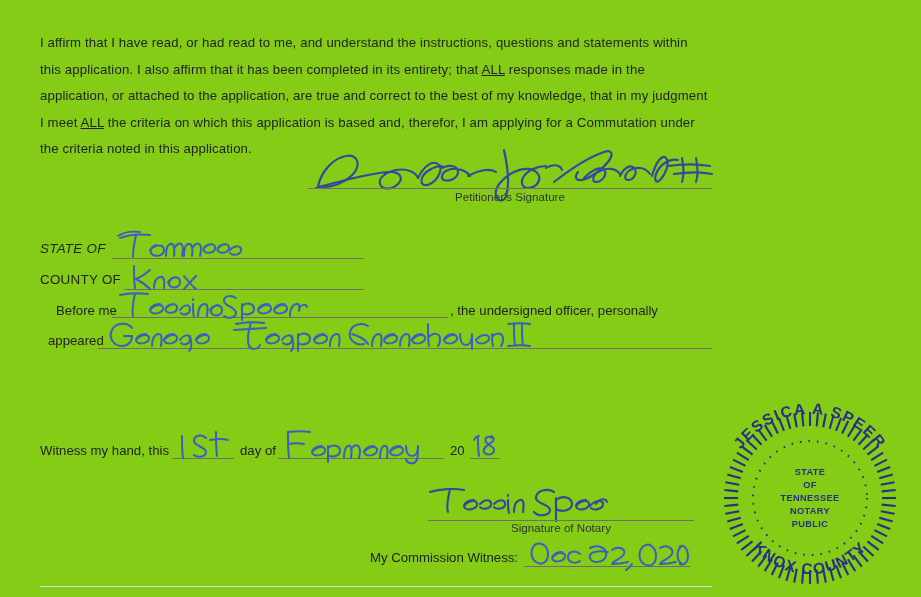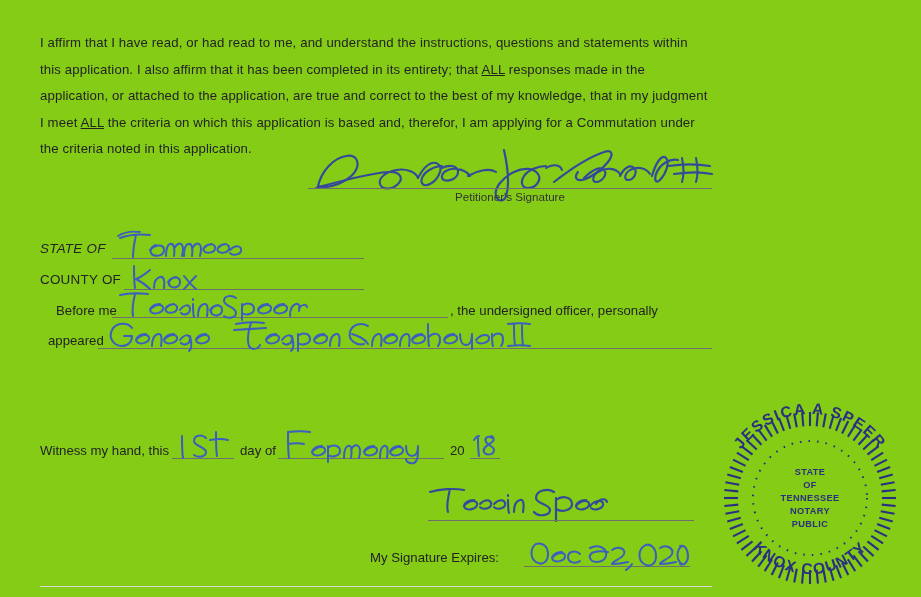--- a/index.html
+++ b/index.html
@@ -295,22 +295,23 @@
       <path class="ink-sig" stroke-width="2.1" d="M80,16 C80,22 80,26 81,29 M80,11 L80,12"></path>
       <path class="ink-sig" stroke-width="2.1" d="M86,28 C86,22 88,17 92,16 C96,15 96,21 95,28"></path>
       <path class="ink-sig" stroke-width="2.2" d="M126,8 C120,4 108,6 108,14 C108,20 122,20 122,26 C122,32 110,33 106,28"></path>
       <path class="ink-sig" stroke-width="2.2" d="M128,14 C128,24 128,32 128,37 M128,16 C134,11 144,13 144,20 C144,26 134,29 128,25"></path>
       <path class="ink-sig" stroke-width="2.1" d="M148,22 C154,15 162,16 161,21 C160,25 152,27 149,24 C146,21 151,16 158,16"></path>
       <path class="ink-sig" stroke-width="2.1" d="M162,22 C168,15 176,16 175,21 C174,25 166,27 163,24"></path>
       <path class="ink-sig" stroke-width="2.1" d="M168,20 C172,14 178,14 179,18"></path>
     </svg>
   </div>
   <div class="rule" style="left:428px; top:520px; width:266px;"></div>
-
-  <div class="lbl" style="left:370px; top:550px;">My Signature Expires:</div>
+  <div class="caption" style="left:428px; top:521px; width:266px;">Signature of Notary</div>
+
+  <div class="lbl" style="left:370px; top:550px;">My Commission Witness:</div>
   <div class="rule" style="left:524px; top:566px; width:166px;"></div>
   <div class="hand" style="left:528px; top:538px;">
     <svg width="160" height="30" viewBox="0 0 160 30" aria-hidden="true">
       <path class="ink" stroke-width="2" d="M8,6 C2,10 2,20 8,24 C14,28 20,24 20,16 C20,8 14,4 8,6"></path>
       <path class="ink" stroke-width="2" d="M24,20 C30,13 38,14 37,19 C36,23 28,25 25,22 C22,19 27,14 34,14"></path>
       <path class="ink" stroke-width="2" d="M52,16 C48,12 40,13 40,19 C40,25 48,26 52,23"></path>
       <path class="ink" stroke-width="2" d="M62,10 C70,6 80,10 78,18 C76,25 64,26 62,20 C60,14 70,12 80,14"></path>
       <path class="ink" stroke-width="2" d="M84,12 C90,8 98,10 96,16 C94,21 84,23 84,26 C90,26 96,25 100,24"></path>
       <path class="ink" stroke-width="2" d="M104,26 C102,29 100,31 98,32"></path>
       <path class="ink" stroke-width="2" d="M116,8 C110,12 110,22 116,26 C122,30 128,26 128,18 C128,10 122,4 116,8"></path>

